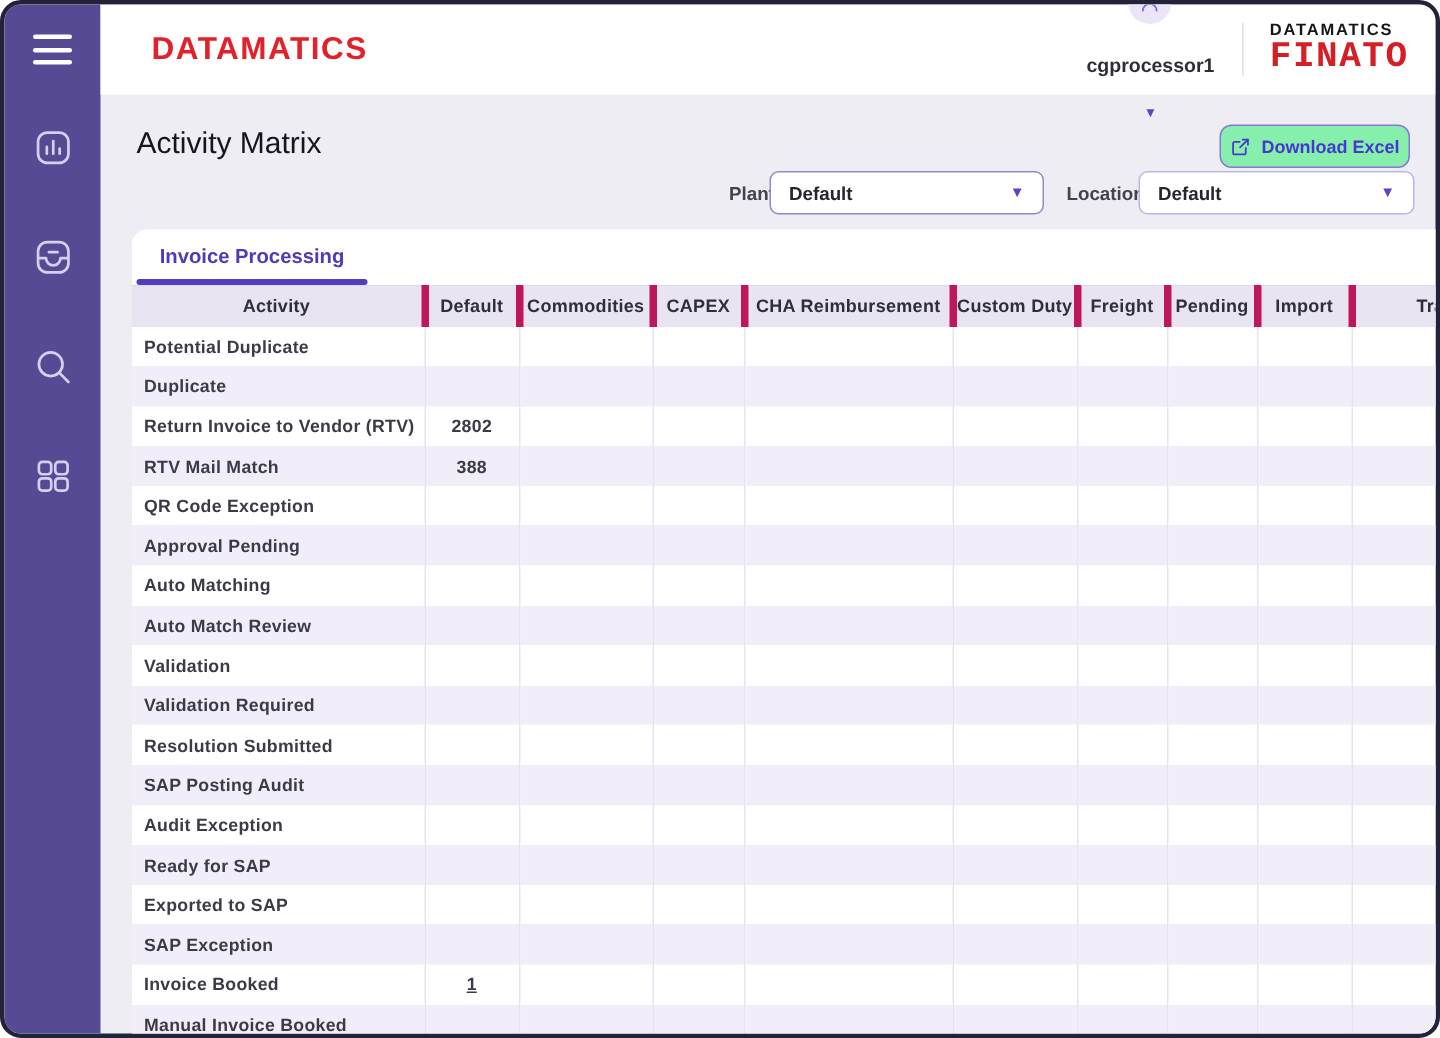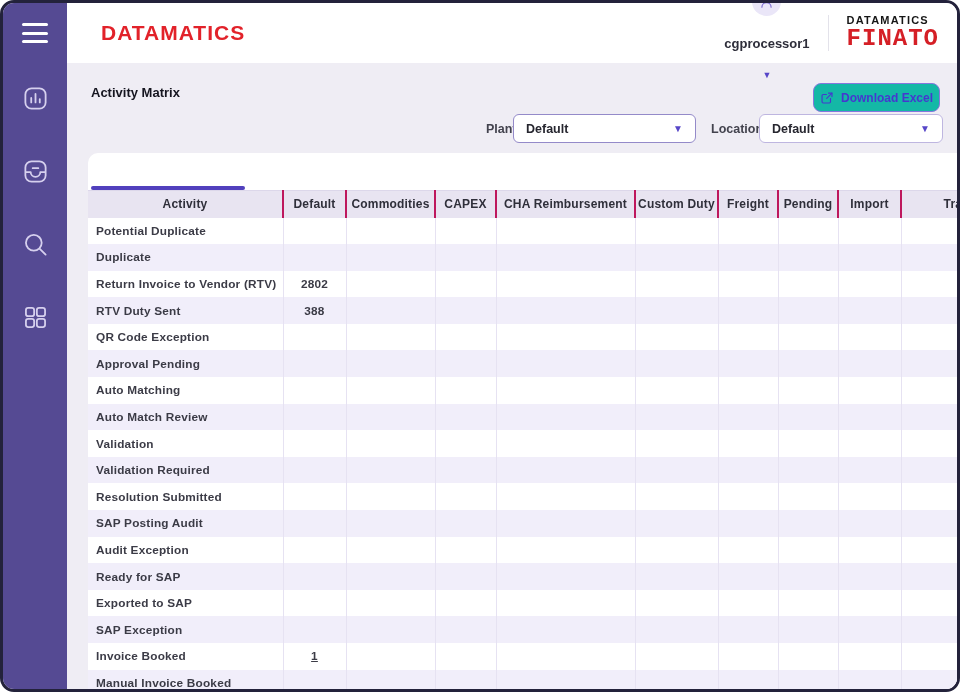--- a/index.html
+++ b/index.html
@@ -37,24 +37,24 @@
   .user-block { display: flex; align-items: center; gap: 20px; cursor: pointer; flex-direction: column; }
   .avatar { width: 29px; height: 29px; border-radius: 50%; background: #eae6f8; display: flex; align-items: center; justify-content: center; }
   .avatar svg { width: 17px; height: 17px; stroke: #7b6ad0; fill: none; stroke-width: 1.6; stroke-linecap: round; }
   .username { font-size: 13px; font-weight: bold; color: #2e2e3a; }
   .caret { color: #5746c8; font-size: 9px; line-height: 1; }
   .brand-block { border-left: 1px solid #e3e2ea; margin-left: 18px; padding-left: 18px; line-height: 1; }
   .brand-top { font-size: 11px; font-weight: bold; color: #161616; letter-spacing: 1.2px; }
   .brand-bottom { font-size: 24px; font-weight: bold; color: #d51f26; letter-spacing: 1px; margin-top: 1px; font-family: Liberation Mono, monospace; }
 
   
-  .page-title { position: absolute; left: 88px; top: 82px; font-size: 13px; font-weight: bold; color: #15151f; }
+  .page-title { position: absolute; left: 88px; top: 82px; font-size: 20px; font-weight: normal; color: #15151f; }
   .download-btn {
     position: absolute; left: 810px; top: 80px; height: 29px; width: 127px;
-    background: #14b8a6; border: 1.5px solid #8577dd; border-radius: 8px;
+    background: #86efac; border: 1.5px solid #8577dd; border-radius: 8px;
     display: flex; align-items: center; justify-content: center; gap: 7px;
     color: #4538cf; font-size: 12px; font-weight: bold; cursor: pointer;
   }
   .download-btn svg { width: 14px; height: 14px; stroke: #4538cf; fill: none; stroke-width: 2; stroke-linecap: round; stroke-linejoin: round; }
 
   
   .filter-label { position: absolute; font-size: 12.5px; font-weight: bold; color: #43434e; top: 119px; }
   .lbl-plant { left: 472px; margin-left: 11px; }
   .lbl-location { left: 708px; }
   .dropdown {
@@ -78,21 +78,21 @@
     display: flex; align-items: center; justify-content: center;
     font-size: 13.5px; font-weight: bold; color: #4c3cb8; cursor: pointer;
   }
   .tab-underline { position: absolute; left: 3px; top: 33px; width: 154px; height: 4px; background: #5140bd; border-radius: 2px; }
 
   
   table { border-collapse: collapse; table-layout: fixed; width: 933px; }
   thead th {
     background: #e8e4f1; height: 27px;
     font-size: 12px; font-weight: bold; color: #2f2f3a; letter-spacing: 0.2px;
-    border-right: 2px solid #be185d; border-top: 1px solid #dcd7ea;
+    border-right: 5px solid #be185d; border-top: 1px solid #dcd7ea;
     text-align: center;
   }
   thead th:last-child { border-right: none; }
   tbody tr { height: 26.6px; }
   tbody tr:nth-child(even) { background: #f1eefa; }
   tbody td {
     font-size: 11.8px; font-weight: bold; color: #3b3b46; letter-spacing: 0.2px;
     border-right: 1px solid #e6e2f2; text-align: center; white-space: nowrap; overflow: hidden;
   }
   tbody td:last-child { border-right: none; }
@@ -178,20 +178,21 @@
     <span class="caret">▼</span>
   </div>
   <span class="filter-label lbl-location">Location</span>
   <div class="dropdown dd-location">
     <span>Default</span>
     <span class="caret">▼</span>
   </div>
 
   <section class="card">
     <div class="tabbar">
+      <div class="tab-item">Invoice Processing</div>
       <div class="tab-underline"></div>
     </div>
     <table>
       <colgroup id="table-colgroup">
           <col style="width: 195px;">
           <col style="width: 63px;">
           <col style="width: 89px;">
           <col style="width: 61px;">
           <col style="width: 139px;">
           <col style="width: 83px;">
@@ -245,21 +246,21 @@
             <td></td>
             <td></td>
             <td></td>
             <td></td>
             <td></td>
             <td></td>
             <td></td>
             <td></td>
           </tr>
           <tr>
-            <td class="activity-cell">RTV Duty Sent</td>
+            <td class="activity-cell">RTV Mail Match</td>
             <td><span>388</span></td>
             <td></td>
             <td></td>
             <td></td>
             <td></td>
             <td></td>
             <td></td>
             <td></td>
             <td></td>
           </tr>

